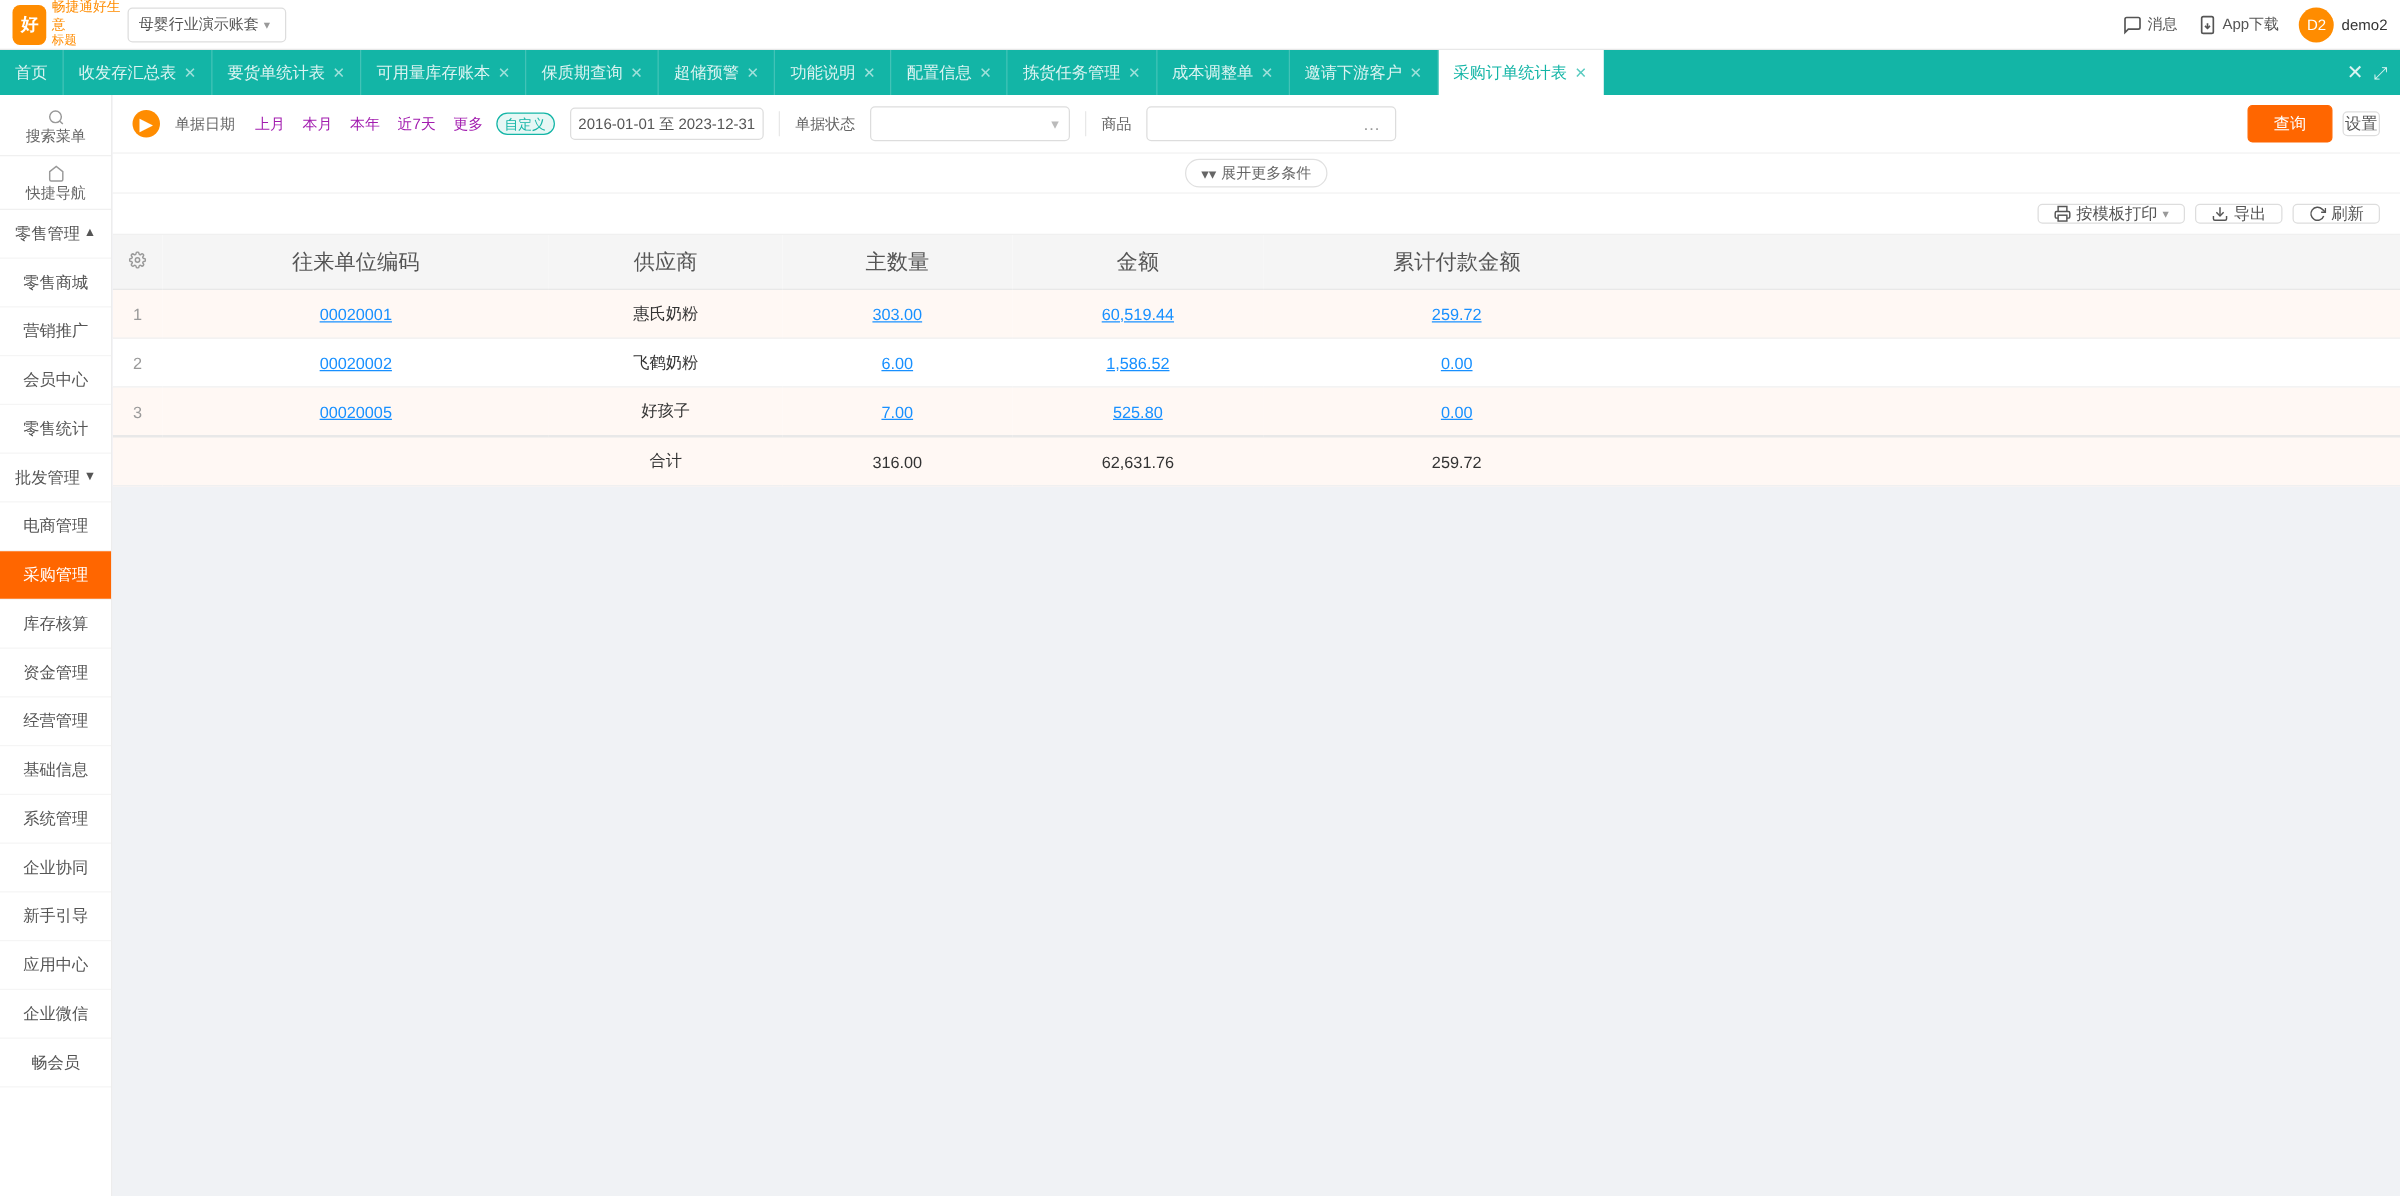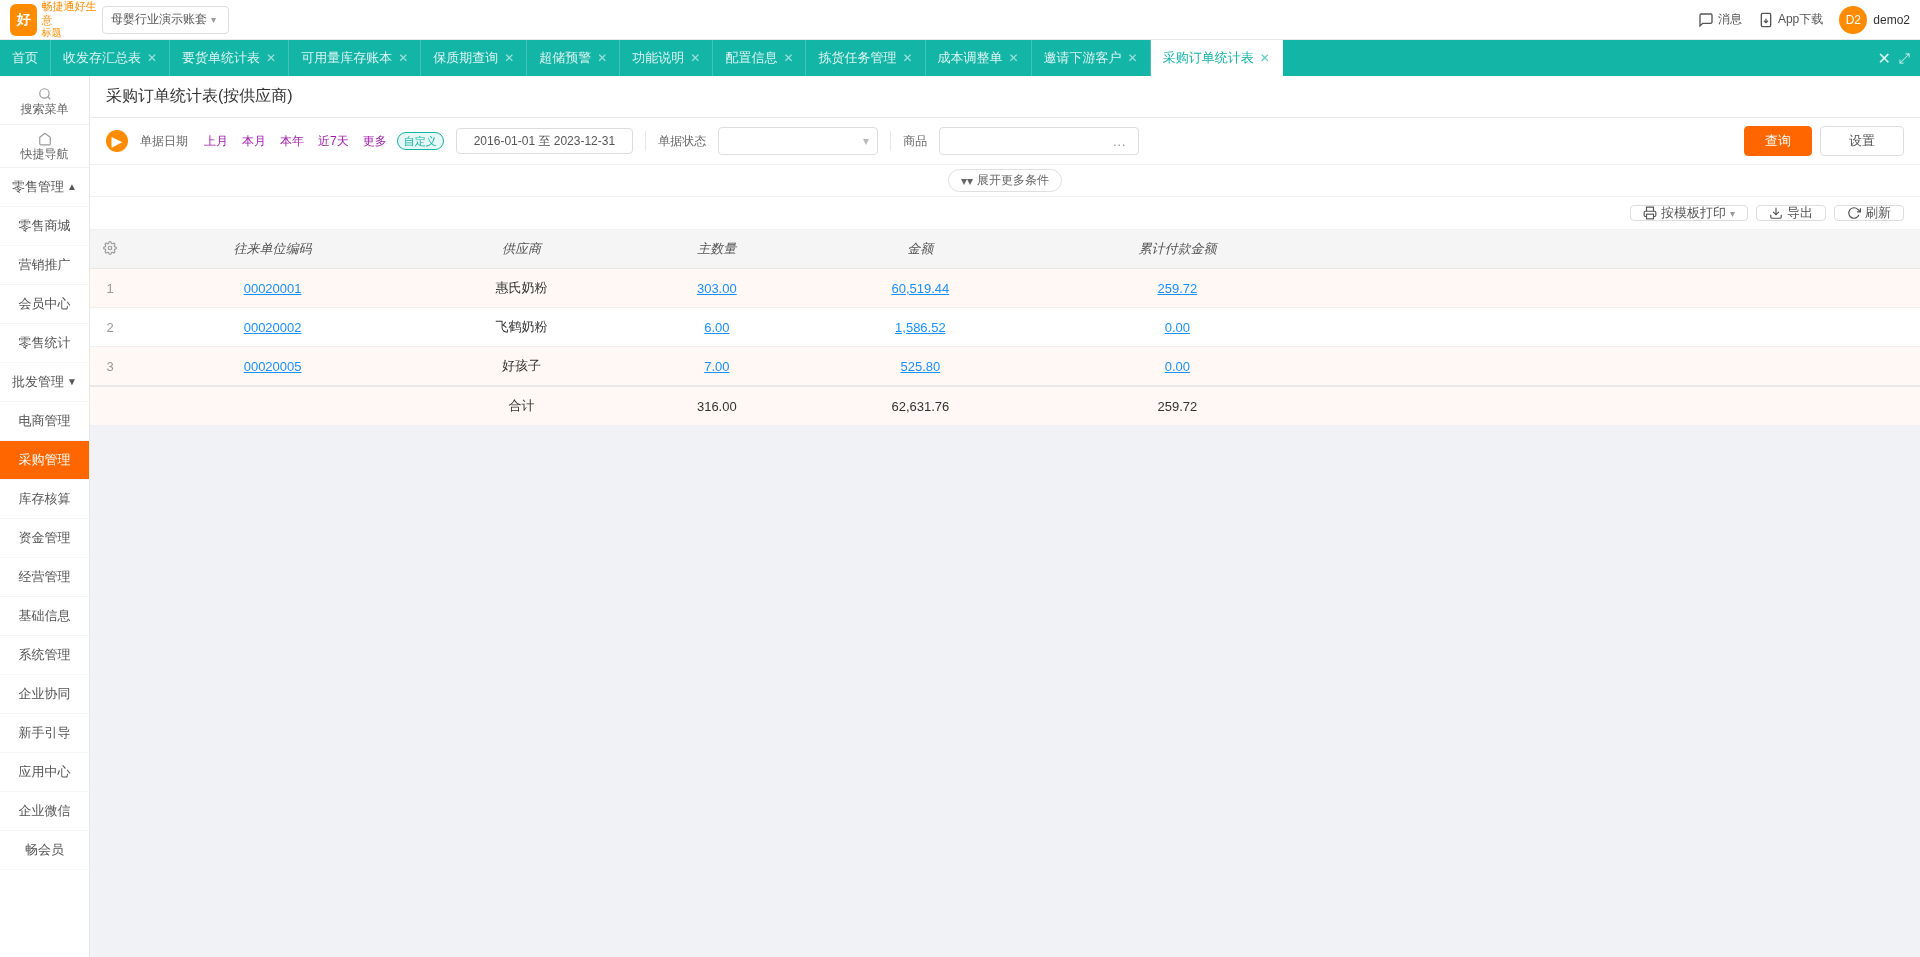--- a/index.html
+++ b/index.html
@@ -44,44 +44,44 @@
     
     #content { flex: 1; display: flex; flex-direction: column; overflow: hidden; background: #f0f2f5; }
 
     
     #page-header { background: #fff; padding: 10px 16px 0; border-bottom: 1px solid #e8e8e8; }
     #page-title { font-size: 16px; font-weight: 500; color: #333; margin-bottom: 10px; }
     .filter-toggle-btn { background: #ff8c00; color: #fff; border: none; border-radius: 50%; width: 22px; height: 22px; cursor: pointer; display: flex; align-items: center; justify-content: center; font-size: 14px; flex-shrink: 0; }
     .filter-label { font-size: 12px; color: #666; white-space: nowrap; }
     .date-quick-btns { display: flex; gap: 6px; align-items: center; }
     .date-quick-btn { font-size: 12px; color: #a21caf; cursor: pointer; padding: 1px 4px; }
-    .date-range { font-size: 12px; color: #555; background: #fff; border: 1px solid #ddd; border-radius: 4px; padding: 2px 17px; height: 26px; display: flex; align-items: center; }
+    .date-range { font-size: 12px; color: #555; background: #fff; border: 1px solid #ddd; border-radius: 4px; padding: 2px 6px; height: 26px; display: flex; align-items: center; }
     .custom-badge { background: #e6f7f5; border: 1px solid #13b5a6; color: #13b5a6; border-radius: 10px; font-size: 11px; padding: 0 6px; height: 18px; display: flex; align-items: center; }
     .filter-separator { width: 1px; height: 20px; background: #e8e8e8; }
     .filter-select { border: 1px solid #ddd; border-radius: 4px; padding: 2px 8px; height: 28px; font-size: 12px; color: #555; background: #fff; min-width: 120px; display: flex; align-items: center; justify-content: space-between; cursor: pointer; }
     .filter-input { border: 1px solid #ddd; border-radius: 4px; padding: 2px 8px; height: 28px; font-size: 12px; color: #555; background: #fff; min-width: 150px; display: flex; align-items: center; }
     .filter-dots { color: #999; font-size: 14px; cursor: pointer; padding: 0 4px; }
 
     
     #expand-more { background: #fff; padding: 4px 0; text-align: center; border-bottom: 1px solid #f0f0f0; }
     .expand-btn { display: inline-flex; align-items: center; gap: 4px; color: #666; font-size: 12px; cursor: pointer; padding: 2px 12px; border: 1px solid #e0e0e0; border-radius: 12px; background: #fff; }
 
     
     #action-bar { display: flex; align-items: center; justify-content: flex-end; gap: 8px; padding: 8px 16px; background: #fff; border-bottom: 1px solid #f0f0f0; }
     .action-btn { display: flex; align-items: center; gap: 4px; padding: 4px 12px; border-radius: 4px; font-size: 13px; cursor: pointer; border: 1px solid #ddd; background: #fff; color: #555; height: 16px; }
     .action-btn-outline { border: 1px solid #ddd; }
     .search-btn { background: #ff6600; color: #fff; border: 1px solid #ff6600; font-size: 13px; padding: 4px 20px; border-radius: 4px; cursor: pointer; height: 30px; display: flex; align-items: center; }
-    .settings-btn { background: #fff; border: 1px solid #ddd; color: #555; font-size: 13px; padding: 4px 28px; border-radius: 4px; cursor: pointer; height: 30px; display: flex; align-items: center; }
+    .settings-btn { background: #fff; border: 1px solid #ddd; color: #555; font-size: 13px; padding: 4px 1px; border-radius: 4px; cursor: pointer; height: 20px; display: flex; align-items: center; }
 
     
     #table-container { flex: 1; overflow: auto; padding: 0 0 0 0; background: #f0f2f5; }
     .data-table-wrap { background: #fff; margin: 0; }
     table { width: 100%; border-collapse: collapse; }
     thead tr { background: #f5f5f5; }
-    th { padding: 10px 12px; text-align: center; font-size: 13px; color: #555; font-weight: 500; border-bottom: 1px solid #e8e8e8; white-space: nowrap; font-style: italic; }
+    th { padding: 10px 12px; text-align: center; font-size: 17px; color: #555; font-weight: 500; border-bottom: 1px solid #e8e8e8; white-space: nowrap; }
     td { padding: 10px 12px; text-align: center; font-size: 13px; color: #333; border-bottom: 1px solid #f0f0f0; }
     td.link { color: #1890ff; text-decoration: underline; cursor: pointer; }
     tr:nth-child(odd) td { background: #fff8f4; }
     tr:nth-child(even) td { background: #fff; }
     .row-num { color: #999; }
 
     
     #table-footer { background: #fff8f4; border-top: 2px solid #e8e8e8; }
     #table-footer td { font-weight: 500; color: #333; background: #fff8f4; }
 
@@ -247,23 +247,20 @@
     <div class="sidebar-item">
       <span>企业微信</span>
     </div>
     <div class="sidebar-item">
       <span>畅会员</span>
     </div>
   </div>
 
   <div id="content">
 
-    <div id="page-header">
-      <div id="page-title">采购订单统计表(按供应商)</div>
-    </div>
 
     <div class="filter-row">
       <button class="filter-toggle-btn">▶</button>
       <span class="filter-label">单据日期</span>
       <div class="date-quick-btns">
         <span class="date-quick-btn">上月</span>
         <span class="date-quick-btn">本月</span>
         <span class="date-quick-btn">本年</span>
         <span class="date-quick-btn">近7天</span>
         <span class="date-quick-btn">更多</span>

